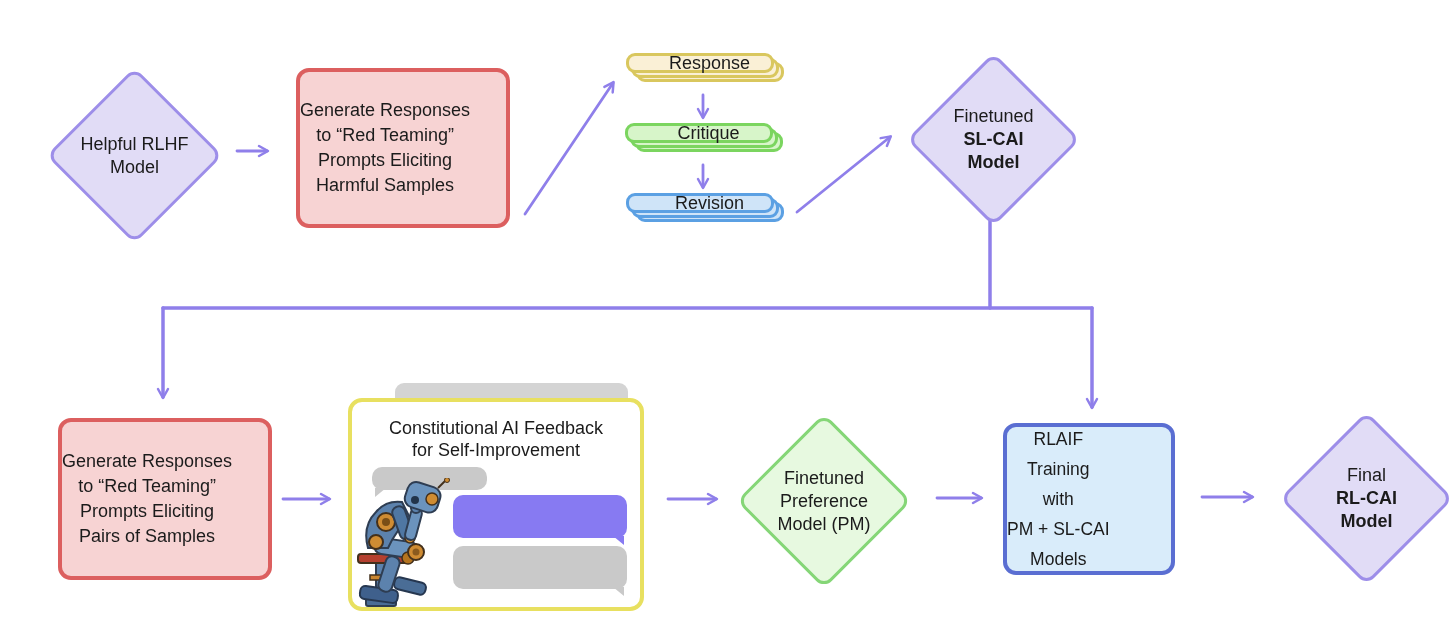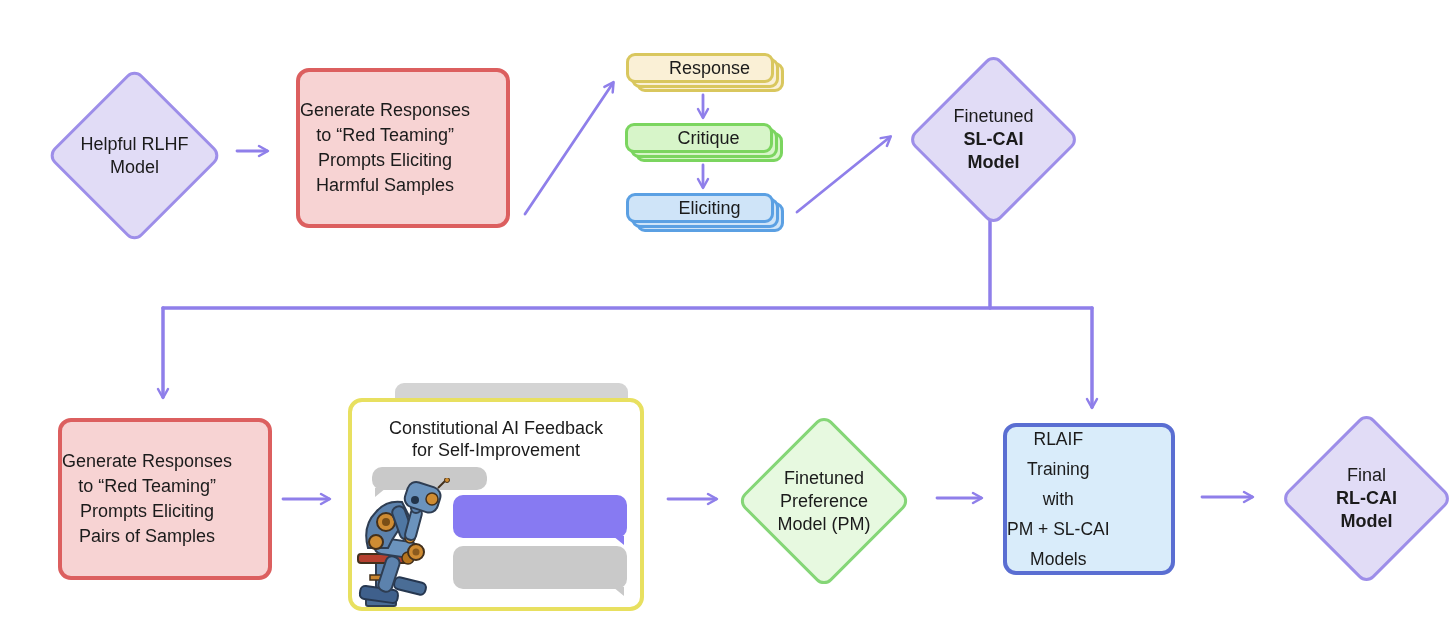--- a/index.html
+++ b/index.html
@@ -30,21 +30,21 @@
   
   .node-box { position:absolute; display:flex; align-items:center; 
               text-align:center; white-space:pre-line; border-radius:13px;
               font-size:18px; line-height:25px; box-sizing:border-box; }
   .node-box.red  { background:var(--c-red_fill);  border:4px solid var(--c-red_border); }
   .node-box.blue { background:var(--c-rlaif_fill); border:4px solid var(--c-rlaif_border);
                    font-size:17.5px; line-height:30px; }
 
   
   .stack { position:absolute; width:160px; height:45px; }
-  .layer { position:absolute; width:148px; height:30px; border-radius:9px;
+  .layer { position:absolute; width:148px; height:20px; border-radius:9px;
            border:3px solid; box-sizing:border-box;padding-left:19px; }
   .layer.off2 { transform:translate(10px,9px); }
   .layer.off1 { transform:translate(5px,5px); }
   .layer.main { display:flex; align-items:center; justify-content:center;
                 font-size:18px; }
   .stack.yellow .layer { background:var(--c-yellow_card_fill); border-color:var(--c-yellow_card_border); }
   .stack.green  .layer { background:var(--c-green_card_fill);  border-color:var(--c-green_card_border); }
   .stack.blue   .layer { background:var(--c-blue_card_fill);   border-color:var(--c-blue_card_border); }
 
   
@@ -112,21 +112,21 @@
     <div class="layer off2"></div>
     <div class="layer off1"></div>
     <div class="layer main">
       <span>Critique</span>
     </div>
   </div>
   <div class="stack blue" style="left:626px; top:193px;">
     <div class="layer off2"></div>
     <div class="layer off1"></div>
     <div class="layer main">
-      <span>Eliciting</span>
+      <span>Revision</span>
     </div>
   </div>
 
   <div class="diamond" style="left:932px; top:78px; width:117px; height:117px;">
     <div class="diamond-inner">
       <span>Finetuned</span>
       <span class="b">SL-CAI</span>
       <span class="b">Model</span>
     </div>
   </div>

